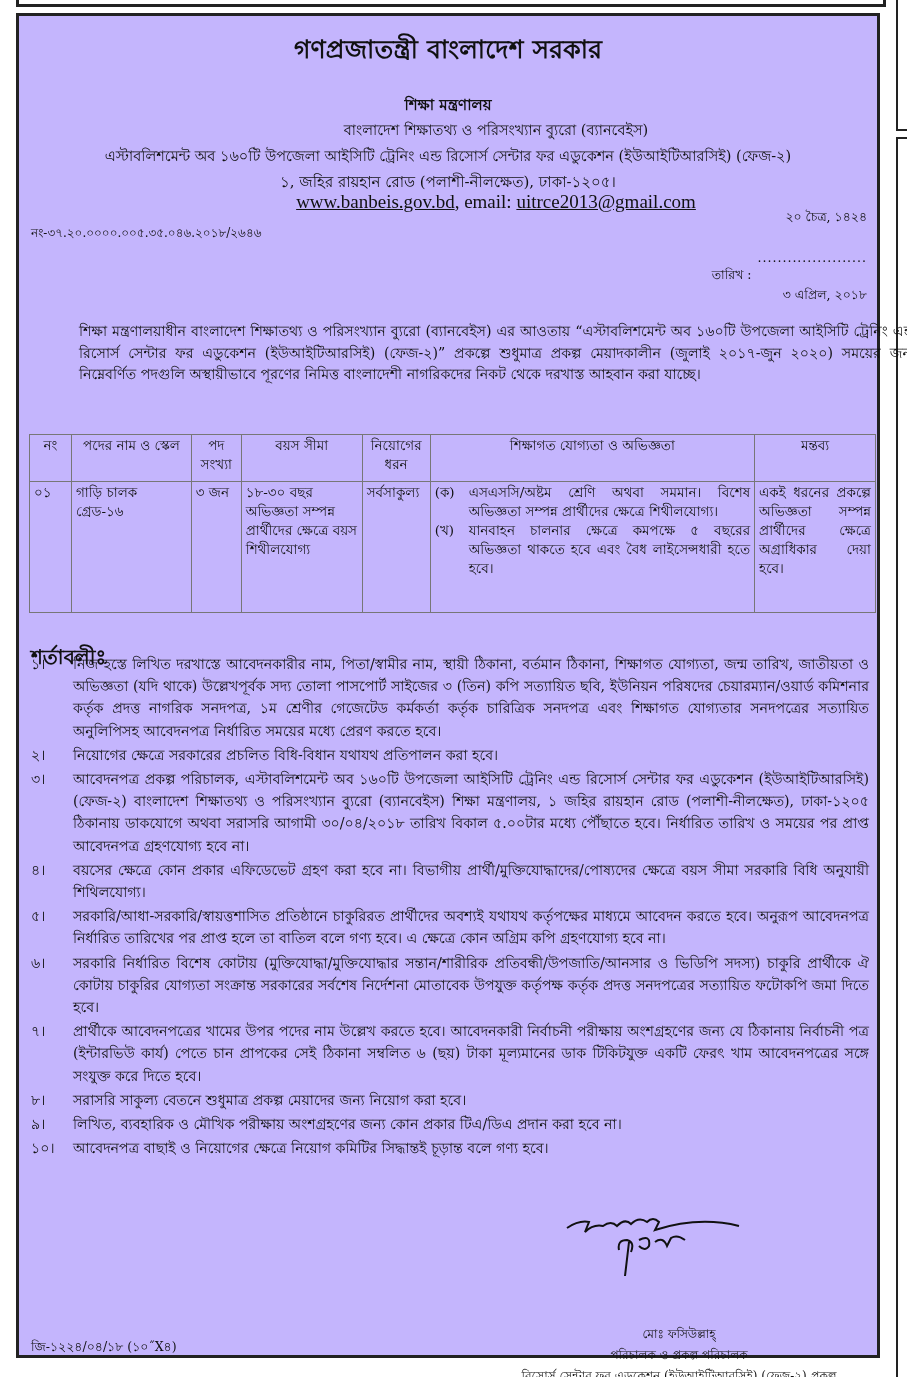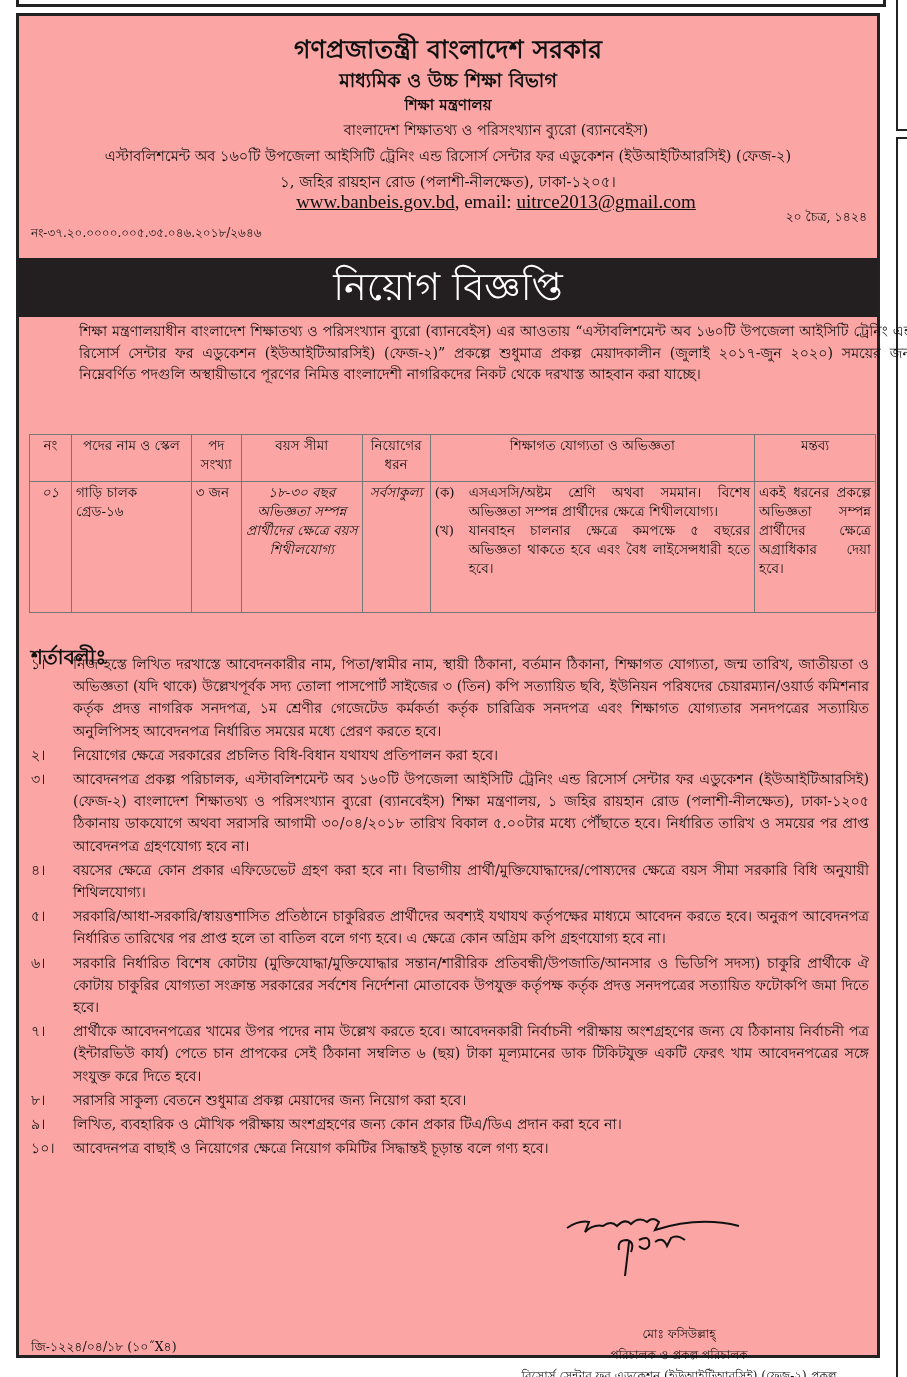--- a/index.html
+++ b/index.html
@@ -14,21 +14,21 @@
   .side-strip {
     position: absolute; left: 896px; top: -6px; width: 20px; height: 135px;
     border-left: 2px solid #222; border-bottom: 2px solid #222;
   }
   .side-strip2 {
     position: absolute; left: 896px; top: 137px; width: 20px; height: 1300px;
     border-left: 2px solid #222; border-top: 2px solid #222;
   }
   .frame {
     position: absolute; left: 16px; top: 13px; width: 864px; height: 1345px;
-    border: 3px solid #222; box-sizing: border-box; background: #fca5a5;
+    border: 3px solid #222; box-sizing: border-box; background: #c4b5fd;
   }
   .hdr { position: absolute; left: 0; width: 100%; text-align: center; white-space: nowrap; }
   .h1 { top: 14px; font-size: 25px; font-weight: bold; letter-spacing: 0.2px; }
   .h2 { top: 50px; font-size: 19px; font-weight: bold; }
   .h3 { top: 77px; font-size: 15px; font-weight: bold; }
   .h4 { top: 103px; font-size: 14.5px; padding-left: 48px; }
   .h5 { top: 129px; font-size: 14.5px; }
   .h6 { top: 154px; font-size: 15px; }
   .h7 { top: 175px; font-size: 19px; font-family: "Liberation Serif", serif; padding-left: 48px; }
   .h7 .ul { text-decoration: underline; }
@@ -50,21 +50,21 @@
   }
   table.posts {
     position: absolute; left: 10px; top: 418px; width: 847px; border-collapse: collapse;
     font-size: 13.5px; line-height: 19px;
   }
   table.posts th, table.posts td {
     border: 1px solid #777; vertical-align: top; padding: 1px 4px; font-weight: normal;
   }
   table.posts th { text-align: center; height: 44px; }
   table.posts td { height: 128px; }
-  .c-center { text-align: center; font-style: italic; }
+  .c-center { text-align: left; }
   .qual-item { display: flex; }
   .qual-mark { width: 34px; flex: none; }
   .qual-text { flex: 1; text-align: justify; }
   .remark { text-align: justify; }
   .cond-title { position: absolute; left: 12px; top: 626px; font-size: 20px; font-weight: bold; }
   .conds {
     position: absolute; left: 12px; top: 637px; width: 838px; font-size: 14.2px; line-height: 22.2px;
   }
   .cond { display: flex; margin-bottom: 2px; }
   .cond-num { width: 42px; flex: none; }
@@ -81,40 +81,38 @@
 </head>
 <body>
 
 <div class="top-strip"></div>
 <div class="side-strip"></div>
 <div class="side-strip2"></div>
 
 <div class="frame">
 
   <div class="hdr h1">গণপ্রজাতন্ত্রী বাংলাদেশ সরকার</div>
-  <div class="hdr h2">মাধ্যমিক ও উচ্চ শিক্ষা বিভাগ</div>
   <div class="hdr h3">শিক্ষা মন্ত্রণালয়</div>
   <div class="hdr h4">বাংলাদেশ শিক্ষাতথ্য ও পরিসংখ্যান ব্যুরো (ব্যানবেইস)</div>
   <div class="hdr h5">এস্টাবলিশমেন্ট অব ১৬০টি উপজেলা আইসিটি ট্রেনিং এন্ড রিসোর্স সেন্টার ফর এডুকেশন (ইউআইটিআরসিই) (ফেজ-২)</div>
   <div class="hdr h6">১, জহির রায়হান রোড (পলাশী-নীলক্ষেত), ঢাকা-১২০৫।</div>
   <div class="hdr h7">
     <span class="ul">www.banbeis.gov.bd</span><span>, email: </span><span class="ul">uitrce2013@gmail.com</span>
   </div>
 
   <div class="memo">নং-৩৭.২০.০০০০.০০৫.৩৫.০৪৬.২০১৮/২৬৪৬</div>
   <div class="date-block">
     <div class="date-line1">২০ চৈত্র, ১৪২৪</div>
     <div class="date-row">
       <span class="date-label">তারিখ :</span>
       <span class="date-dots">......................</span>
     </div>
     <div class="date-line2">৩ এপ্রিল, ২০১৮</div>
   </div>
 
-  <div class="banner">নিয়োগ বিজ্ঞপ্তি</div>
 
   <div class="intro">শিক্ষা মন্ত্রণালয়াধীন বাংলাদেশ শিক্ষাতথ্য ও পরিসংখ্যান ব্যুরো (ব্যানবেইস) এর আওতায় “এস্টাবলিশমেন্ট অব ১৬০টি উপজেলা আইসিটি ট্রেনিং এন্ড রিসোর্স সেন্টার ফর এডুকেশন (ইউআইটিআরসিই) (ফেজ-২)” প্রকল্পে শুধুমাত্র প্রকল্প মেয়াদকালীন (জুলাই ২০১৭-জুন ২০২০) সময়ের জন্য নিম্নেবর্ণিত পদগুলি অস্থায়ীভাবে পূরণের নিমিত্ত বাংলাদেশী নাগরিকদের নিকট থেকে দরখাস্ত আহবান করা যাচ্ছে।</div>
 
   <table class="posts">
     <colgroup>
       <col style="width:42px">
         <col style="width:120px">
         <col style="width:50px">
         <col style="width:121px">
       <col style="width:68px">

